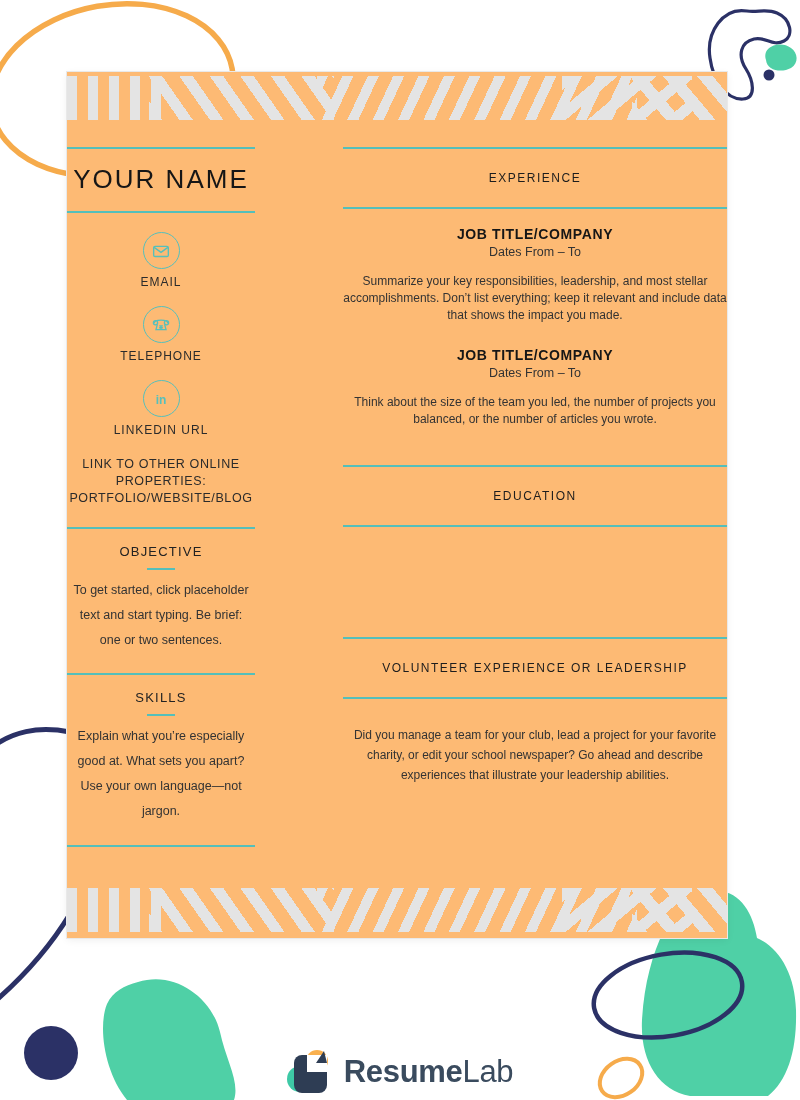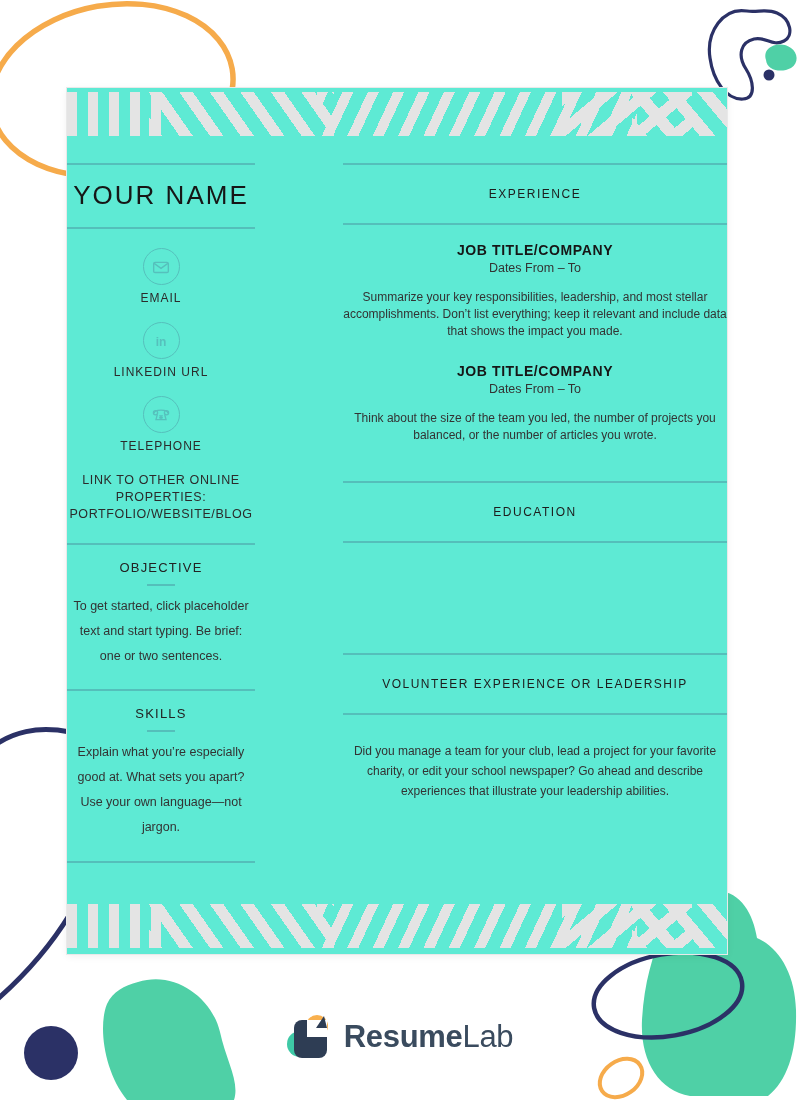--- a/index.html
+++ b/index.html
@@ -7,22 +7,22 @@
   body {
     position:relative; width:800px; height:1100px; overflow:hidden;
     background:#ffffff;
     font-family:"Liberation Sans", sans-serif;
     color:#2b2b2b;
   }
   #decor { position:absolute; left:0; top:0; width:800px; height:1100px; z-index:0; }
 
   
   .page {
-    position:absolute; left:67px; top:88px; width:660px; height:866px;
-    background:#5eead4; z-index:1;
+    position:absolute; left:67px; top:72px; width:660px; height:866px;
+    background:#fdba74; z-index:1;
     box-shadow:0 0 0 1px #e9e9e9, 0 2px 8px rgba(0,0,0,.07);
   }
   .stripes {
     position:absolute; left:0; width:100%; height:44px;
     background-image:
       repeating-linear-gradient(90deg,  #e4e4e4 0 10px, transparent 10px 21px),
       repeating-linear-gradient(55deg,  #e4e4e4 0 11px, transparent 11px 25px),
       repeating-linear-gradient(115deg, #e4e4e4 0 10px, transparent 10px 23px),
       repeating-linear-gradient(140deg, #e4e4e4 0 11px, transparent 11px 25px),
       repeating-linear-gradient(50deg,  #e4e4e4 0 12px, transparent 12px 26px);
@@ -63,21 +63,21 @@
   .job + .job { margin-top:23px; }
   .job-title { font-size:14px; font-weight:700; letter-spacing:.6px; color:#161616; }
   .job-dates { margin-top:3px; font-size:12.5px; color:#333; }
   .job-body { margin-top:14px; font-size:12px; line-height:17px; color:#333; }
   .edu-rule { margin-top:37px; }
   .vol-rule { margin-top:110px; }
   .vol-body { margin-top:26px; font-size:12px; line-height:20px; color:#333; }
 
   
   .footer {
-    position:absolute; left:0; top:1013px; width:800px; z-index:2;
+    position:absolute; left:0; top:1048px; width:800px; z-index:2;
     display:flex; align-items:center; justify-content:center; gap:11px;
   }
   .brand-text { font-size:31px; color:#3a4b5e; letter-spacing:-.3px; }
   .brand-text .bold { font-weight:700; }
   .brand-text .light { font-weight:400; }
 </style>
 </head>
 <body>
 
 <svg id="decor" viewBox="0 0 800 1100" xmlns="http://www.w3.org/2000/svg">
@@ -120,44 +120,44 @@
     <hr class="rule r2">
 
     <div class="contact-item first">
       <div class="icon-circle">
         <svg width="22" height="22" viewBox="0 0 24 24" fill="none" stroke="#56c0bc" stroke-width="1.5">
           <rect x="4" y="7" width="16" height="11" rx="1.5"></rect>
           <path d="M4.5,8 L12,13.5 L19.5,8"></path>
         </svg>
       </div>
       <div class="contact-label">EMAIL</div>
-    </div>
-
-    <div class="contact-item">
-      <div class="icon-circle">
-        <svg width="24" height="24" viewBox="0 0 24 24">
-          <text x="12" y="16.5" text-anchor="middle" font-family="Liberation Sans, sans-serif" font-size="12" font-weight="700" fill="#56c0bc">in</text>
-        </svg>
-      </div>
-      <div class="contact-label">LINKEDIN URL</div>
     </div>
 
     <div class="contact-item">
       <div class="icon-circle">
         <svg width="22" height="22" viewBox="0 0 24 24" fill="none" stroke="#56c0bc" stroke-width="1.4">
           <path d="M4.5,10 C4.5,5.5 19.5,5.5 19.5,10"></path>
           <circle cx="6" cy="9.5" r="2.3"></circle>
           <circle cx="18" cy="9.5" r="2.3"></circle>
           <path d="M8,11.5 L6.5,17 L17.5,17 L16,11.5"></path>
           <path d="M10,13 h4 M10,15 h4 M12,13 v4"></path>
         </svg>
       </div>
       <div class="contact-label">TELEPHONE</div>
     </div>
 
+    <div class="contact-item">
+      <div class="icon-circle">
+        <svg width="24" height="24" viewBox="0 0 24 24">
+          <text x="12" y="16.5" text-anchor="middle" font-family="Liberation Sans, sans-serif" font-size="12" font-weight="700" fill="#56c0bc">in</text>
+        </svg>
+      </div>
+      <div class="contact-label">LINKEDIN URL</div>
+    </div>
+
     <div class="link-note">LINK TO OTHER ONLINE PROPERTIES: PORTFOLIO/WEBSITE/BLOG</div>
 
     <hr class="rule side-sec-rule">
     <div class="side-title">OBJECTIVE</div>
     <div class="mini-rule"></div>
     <div class="side-body">To get started, click placeholder text and start typing. Be brief: one or two sentences.</div>
 
     <hr class="rule side-sec-rule">
     <div class="side-title">SKILLS</div>
     <div class="mini-rule"></div>

